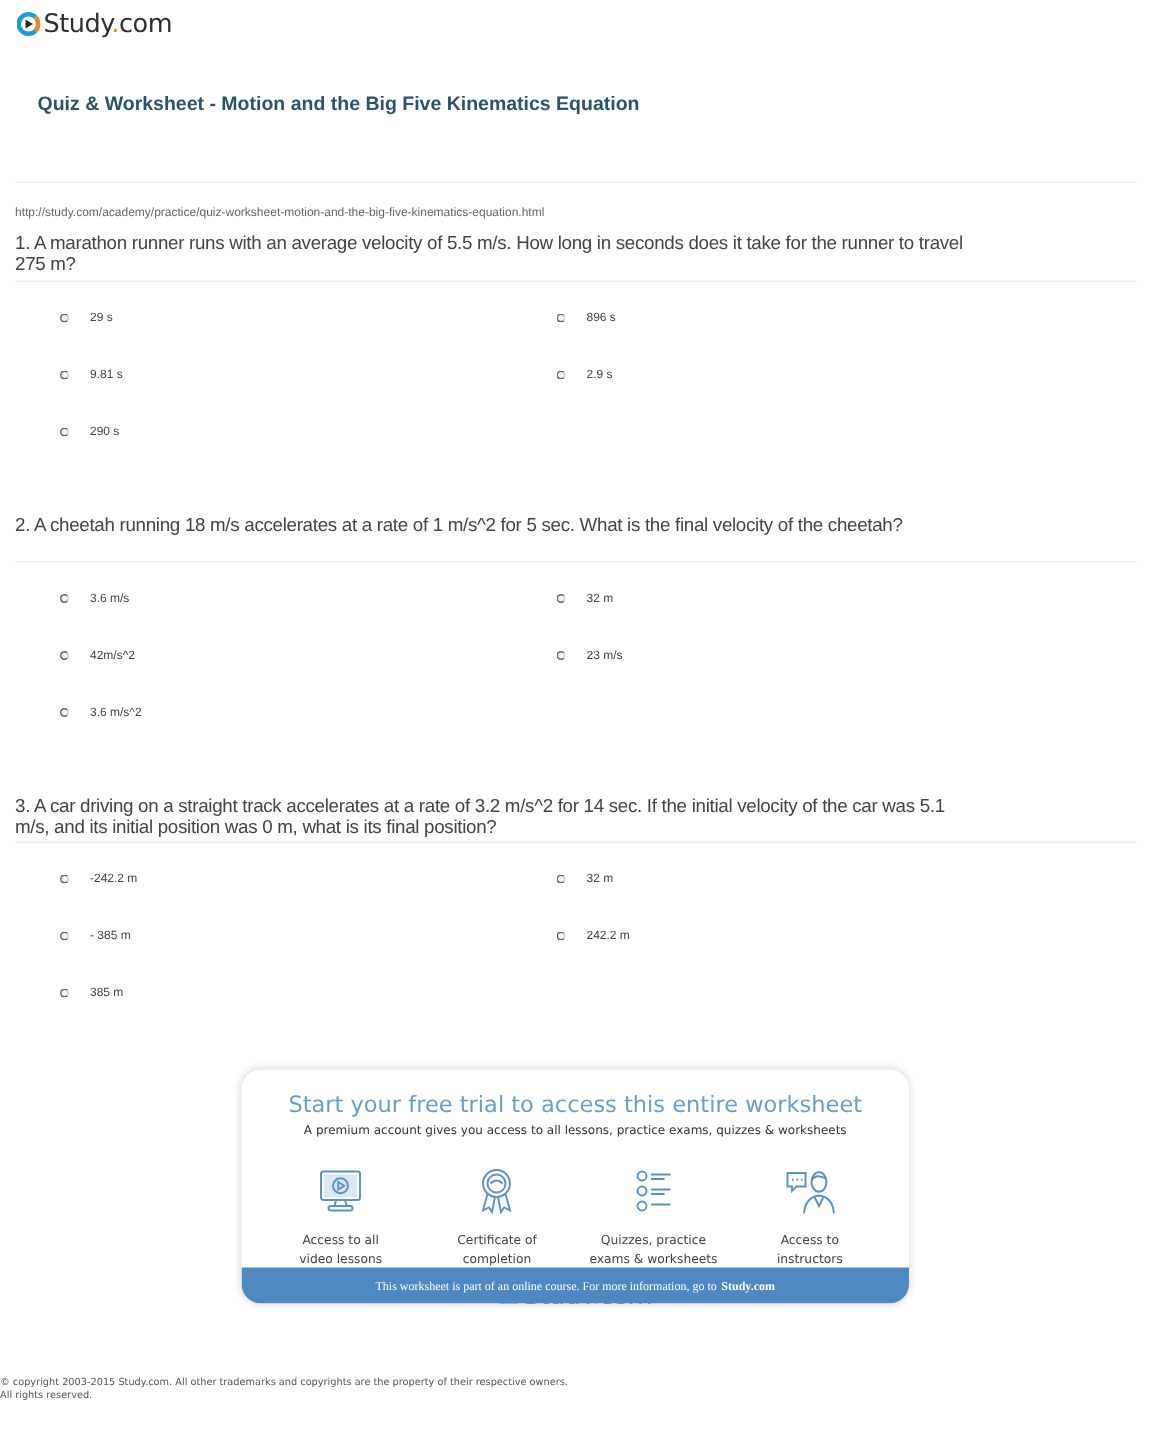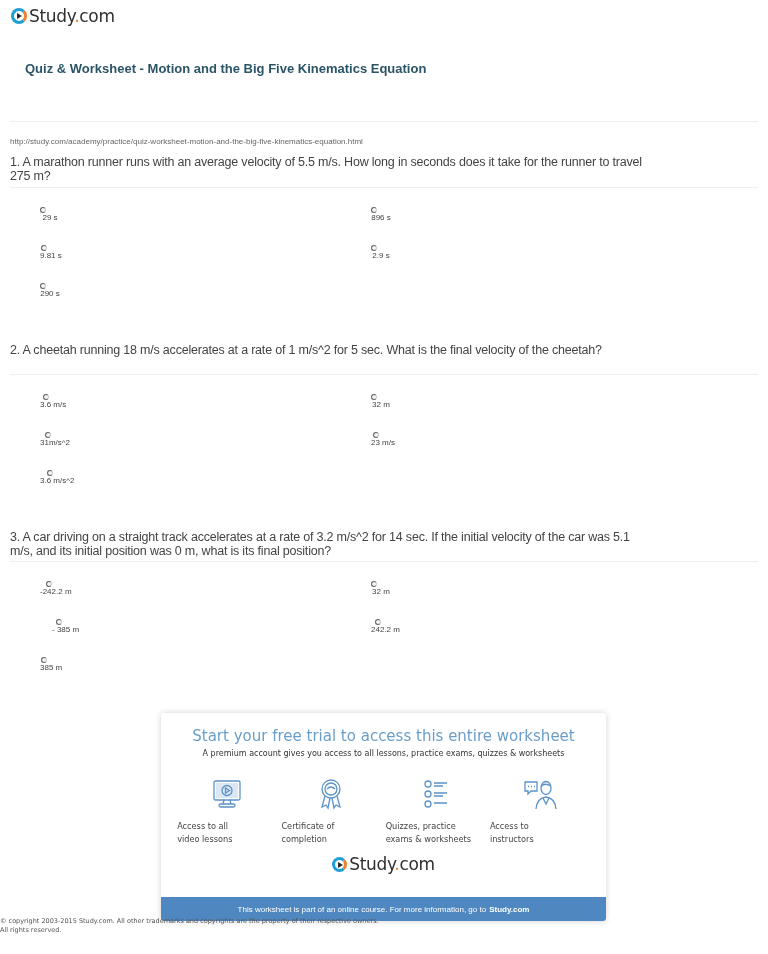--- a/index.html
+++ b/index.html
@@ -10,34 +10,34 @@
     .logo-mark { width: 16px; height: 16px; border-radius: 50%; border: 3px solid #1f9ed8; border-right-color: #f2812b; position: relative; margin-right: 2px; }
     .logo-mark::after { content: ""; position: absolute; left: 3px; top: 2px; width: 0; height: 0; border-left: 5px solid #2a2a2a; border-top: 3px solid transparent; border-bottom: 3px solid transparent; }
     .logo-text { font-family: "DejaVu Sans", sans-serif; font-size: 17px; color: #2f2f2f; letter-spacing: -0.3px; }
     .logo-text .dot { color: #f2812b; }
 
     .title { position: absolute; left: 25px; top: 58px; width: 600px; font-family: "Liberation Sans", sans-serif; font-weight: bold; font-size: 13px; line-height: 22px; color: #2b5566; }
     .url { position: absolute; left: 10px; top: 103px; font-size: 8px; color: #666; margin-top: 34px; }
     .hr { position: absolute; left: 10px; right: 10px; height: 1px; background: #eeeeee; }
 
     .question { position: absolute; left: 10px; width: 640px; font-size: 12.5px; line-height: 14px; color: #444; letter-spacing: -0.2px; }
-    .answer { position: absolute; display: flex; align-items: center; font-size: 8px; color: #444; flex-direction: column; }
+    .answer { position: absolute; display: flex; align-items: center; font-size: 8px; color: #444; }
     .radio { width: 6px; height: 6px; border-radius: 50%; border: 1.2px solid #666; border-right-color: #ccc; margin-right: 14px; background: #f3f3f3; }
 
-    .promo { position: absolute; left: 161px; top: 713px; width: 445px; height: 208px; background: #fff; border-radius: 3px; box-shadow: 0 0 6px rgba(0,0,0,0.18); overflow: hidden; }
+    .promo { position: absolute; left: 161px; top: 713px; width: 445px; height: 156px; background: #fff; border-radius: 13px; box-shadow: 0 0 6px rgba(0,0,0,0.18); overflow: hidden; }
     .promo-title { position: absolute; left: 0; right: 0; top: 14px; text-align: center; font-family: "DejaVu Sans", sans-serif; font-size: 15px; color: #6a9ec9; }
     .promo-sub { position: absolute; left: 0; right: 0; top: 36px; text-align: center; font-family: "DejaVu Sans", sans-serif; font-size: 8px; color: #333; }
     .features { position: absolute; left: 0; right: 0; top: 63px; display: flex; justify-content: space-around; padding: 0 14px; }
-    .feature { width: 100px; }
+    .feature { width: 100px; text-align: center; }
     .feature svg { width: 36px; height: 36px; display: block; margin: 0 auto 8px; }
     .feature-label { font-family: "DejaVu Sans", sans-serif; font-size: 8.2px; line-height: 13px; color: #444; white-space: pre-line; }
     .promo-logo { position: absolute; left: 0; right: 0; top: 141px; display: flex; justify-content: center; align-items: center; }
     .promo-logo .logo-mark { width: 15px; height: 15px; }
     .promo-logo .logo-text { font-size: 17px; }
-    .promo-bar { position: absolute; left: 0; right: 0; bottom: 0; height: 24px; background: #4f88c0; color: #fff; font-family: Liberation Sans, sans-serif; font-size: 8px; display: flex; align-items: center; justify-content: center; }
+    .promo-bar { position: absolute; left: 0; right: 0; bottom: 0; height: 24px; background: #4f88c0; color: #fff; font-family: Liberation Serif, serif; font-size: 8px; display: flex; align-items: center; justify-content: center; }
     .promo-bar b { margin-left: 3px; }
 
     .copyright { position: absolute; left: 0; right: 0; top: 917px; text-align: left; font-family: "DejaVu Sans", sans-serif; font-size: 6.5px; line-height: 9px; color: #555; white-space: pre-line; }
   </style>
 </head>
 <body>
 
 <div class="logo">
   <span class="logo-mark"></span>
   <span class="logo-text"><span>Study</span><span class="dot">.</span><span>com</span></span>
@@ -75,42 +75,42 @@
 <div class="answer" style="left:40px;top:394px">
     <span class="radio"></span>
     <span>3.6 m/s</span>
   </div>
 <div class="answer" style="left:371px;top:394px">
     <span class="radio"></span>
     <span>32 m</span>
   </div>
 <div class="answer" style="left:40px;top:432px">
     <span class="radio"></span>
-    <span>31m/s^2</span>
+    <span>42m/s^2</span>
   </div>
 <div class="answer" style="left:371px;top:432px">
     <span class="radio"></span>
     <span>23 m/s</span>
   </div>
 <div class="answer" style="left:40px;top:470px">
     <span class="radio"></span>
     <span>3.6 m/s^2</span>
   </div>
 
 <div class="question" style="top:530px">3. A car driving on a straight track accelerates at a rate of 3.2 m/s^2 for 14 sec. If the initial velocity of the car was 5.1 m/s, and its initial position was 0 m, what is its final position?</div>
 <div class="hr" style="top:561px"></div>
 <div class="answer" style="left:40px;top:581px">
     <span class="radio"></span>
     <span>-242.2 m</span>
   </div>
 <div class="answer" style="left:371px;top:581px">
     <span class="radio"></span>
     <span>32 m</span>
   </div>
-<div class="answer" style="left:52px;top:619px">
+<div class="answer" style="left:40px;top:619px">
     <span class="radio"></span>
     <span>- 385 m</span>
   </div>
 <div class="answer" style="left:371px;top:619px">
     <span class="radio"></span>
     <span>242.2 m</span>
   </div>
 <div class="answer" style="left:40px;top:657px">
     <span class="radio"></span>
     <span>385 m</span>

